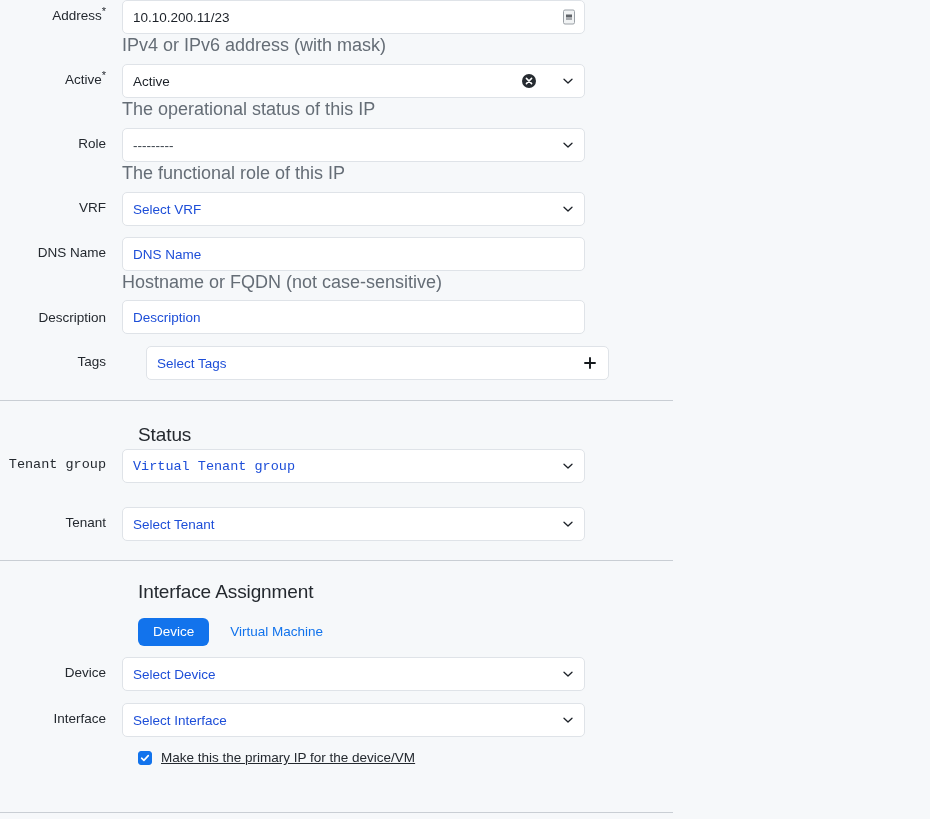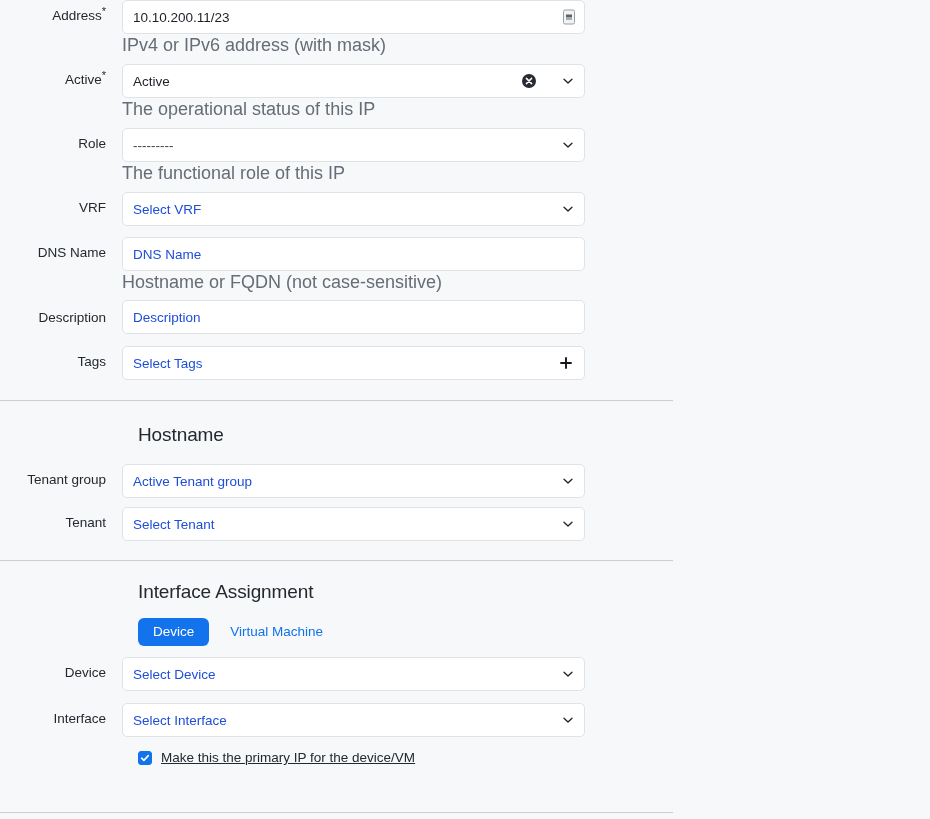--- a/index.html
+++ b/index.html
@@ -45,21 +45,21 @@
     width: 463px;
     height: 31px;
     background: #ffffff;
     border: 1px solid #dfe3e8;
     border-radius: 5px;
     display: flex;
     align-items: center;
     padding: 16px 10px;
     font-size: 13.5px;
   }
-  .field.tall { height: 33px; }
+  .field.tall { height: 33px; margin-left: 24px; }
   .val { color: #1c2128; font-size: 13.5px; }
   .ph  { color: #1d4ed8; font-size: 13.5px; }
   .dashes { color: #3a424a; font-size: 13.5px; letter-spacing: 0px; }
 
   .help {
     font-size: 18px;
     color: #656d76;
     margin-top: 5px;
     line-height: 13px;
   }
@@ -264,27 +264,27 @@
           <svg width="14" height="14" viewBox="0 0 14 14">
               <path d="M7 2 V12 M2 7 H12" stroke="#14181c" stroke-width="1.9" stroke-linecap="round"></path>
             </svg>
         </span>
       </div>
     </div>
   </div>
 
   <div class="divider" style="top:400px;"></div>
 
-  <h2 class="section-title" style="top:424px;">Hostname</h2>
-
-  <div class="row" style="top:464px;">
+  <h2 class="section-title" style="top:424px;">Status</h2>
+
+  <div class="row" style="top:449px;font-family:Liberation Mono, monospace;">
     <div class="label">Tenant group</div>
     <div class="ctrl">
       <div class="field">
-        <span class="ph">Active Tenant group</span>
+        <span class="ph">Virtual Tenant group</span>
         <span class="chev">
           <svg width="14" height="14" viewBox="0 0 14 14">
               <path d="M3 5.2 L7 9 L11 5.2" fill="none" stroke="#1c2128" stroke-width="1.3" stroke-linecap="round" stroke-linejoin="round"></path>
             </svg>
         </span>
       </div>
     </div>
   </div>
 
   <div class="row" style="top:507px;">

